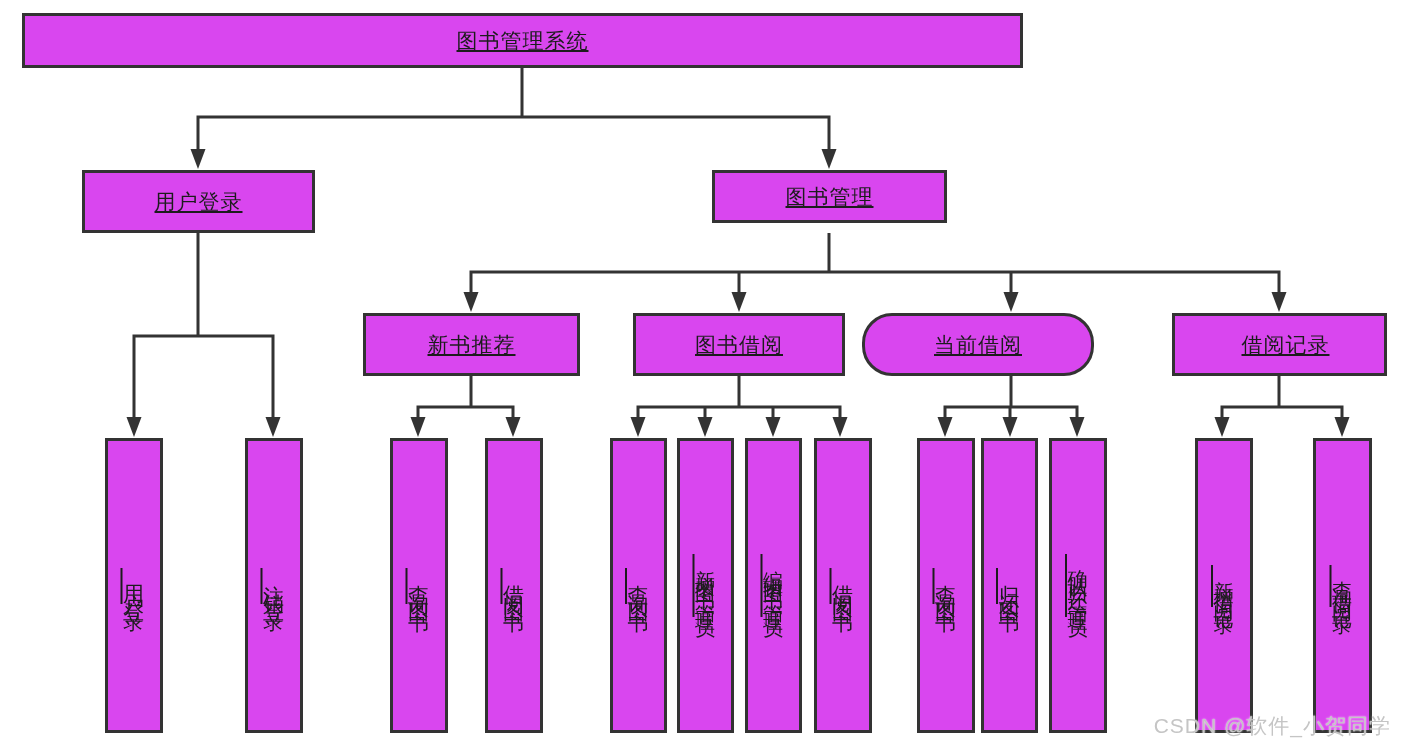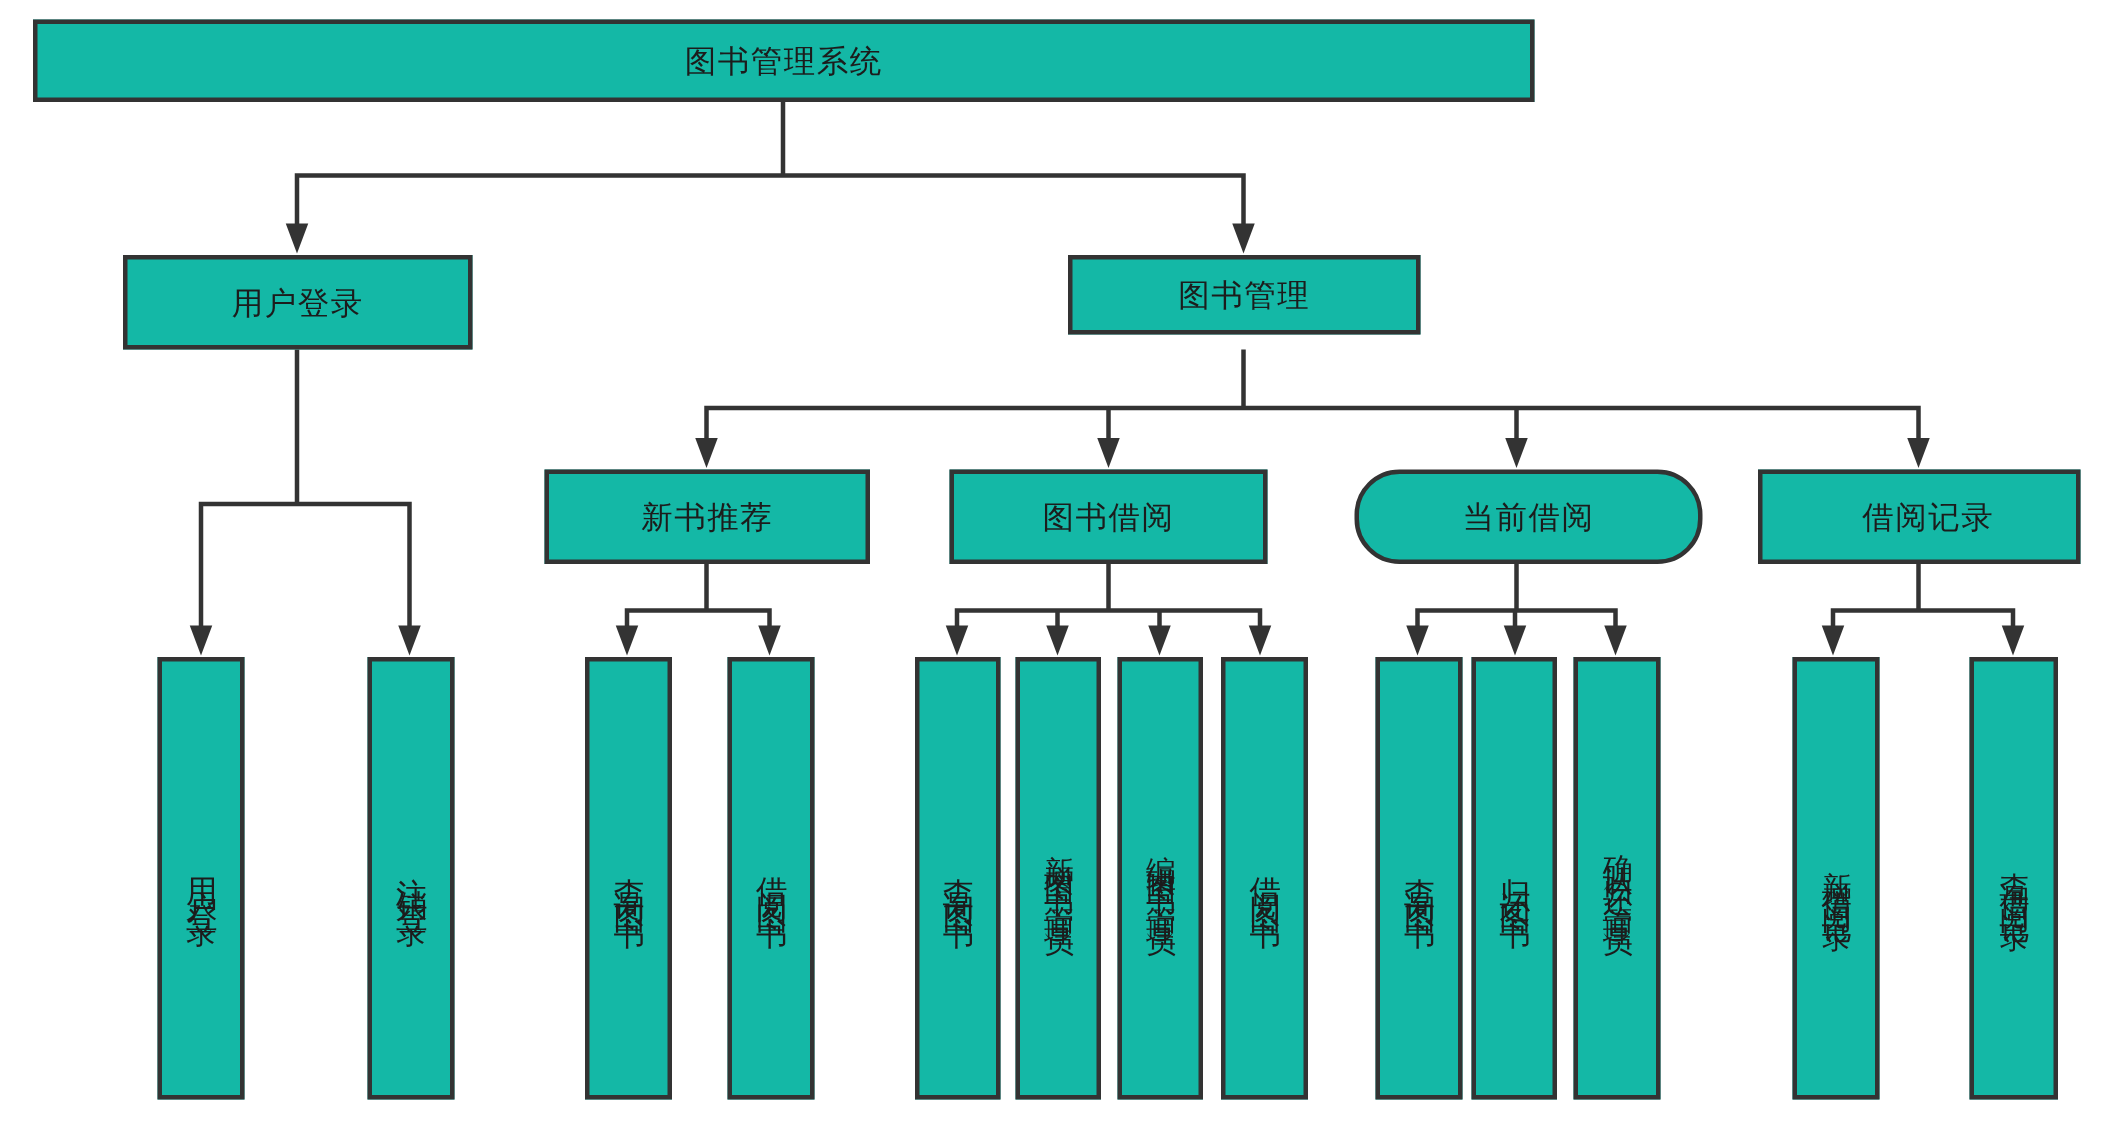--- a/index.html
+++ b/index.html
@@ -13,48 +13,49 @@
   }
   #connectors {
     position: absolute;
     left: 0; top: 0;
     width: 1405px; height: 747px;
     z-index: 1;
   }
   .node {
     position: absolute;
     box-sizing: border-box;
-    background: #14b8a6;
+    background: #d946ef;
     border: 3px solid #333333;
     color: #1c1c1c;
     z-index: 2;
     display: flex;
     align-items: center;
     justify-content: center;
+    text-decoration: underline;
   }
   .hbox {
     font-size: 21px;
     letter-spacing: 1px;
     text-align: center;
   }
   .vbox {
     writing-mode: vertical-rl;
     text-orientation: mixed;
     font-size: 21px;
     letter-spacing: 9px;
     line-height: 1;
   }
   .vbox.long { letter-spacing: 7px; font-size: 20px; }
   
   #n-root            { left: 22px;   top: 13px;  width: 1001px; height: 55px; }
   #n-user-login      { left: 82px;   top: 170px; width: 233px;  height: 63px; }
   #n-book-mgmt       { left: 712px;  top: 170px; width: 235px;  height: 53px; }
   #n-new-book-rec    { left: 363px;  top: 313px; width: 217px;  height: 63px; }
   #n-book-borrow     { left: 633px;  top: 313px; width: 212px;  height: 63px; }
-  #n-current-borrow  { left: 903px;  top: 313px; width: 232px;  height: 63px; border-radius: 30px; }
+  #n-current-borrow  { left: 862px;  top: 313px; width: 232px;  height: 63px; border-radius: 30px; }
   #n-borrow-record   { left: 1172px; top: 313px; width: 215px;  height: 63px; padding-left: 12px; }
   .leaf { top: 438px; height: 295px; }
   #n-leaf-user-login   { left: 105px;  width: 58px; }
   #n-leaf-logout       { left: 245px;  width: 58px; }
   #n-leaf-nb-query     { left: 390px;  width: 58px; }
   #n-leaf-nb-borrow    { left: 485px;  width: 58px; }
   #n-leaf-bb-query     { left: 610px;  width: 57px; }
   #n-leaf-bb-add       { left: 677px;  width: 57px; }
   #n-leaf-bb-edit      { left: 745px;  width: 57px; }
   #n-leaf-bb-borrow    { left: 814px;  width: 58px; }
@@ -130,13 +131,14 @@
   <div id="n-leaf-bb-query" class="node vbox leaf">查询图书</div>
   <div id="n-leaf-bb-add" class="node vbox leaf long">新增图书（管理员）</div>
   <div id="n-leaf-bb-edit" class="node vbox leaf long">编辑图书（管理员）</div>
   <div id="n-leaf-bb-borrow" class="node vbox leaf">借阅图书</div>
   <div id="n-leaf-cb-query" class="node vbox leaf">查询图书</div>
   <div id="n-leaf-cb-return" class="node vbox leaf">归还图书</div>
   <div id="n-leaf-cb-confirm" class="node vbox leaf long">确认归还（管理员）</div>
   <div id="n-leaf-br-add" class="node vbox leaf long">新增借阅记录</div>
   <div id="n-leaf-br-query" class="node vbox leaf long">查询借阅记录</div>
 
+  <div id="watermark">CSDN @软件_小贺同学</div>
 </div>
 
 </body></html>

